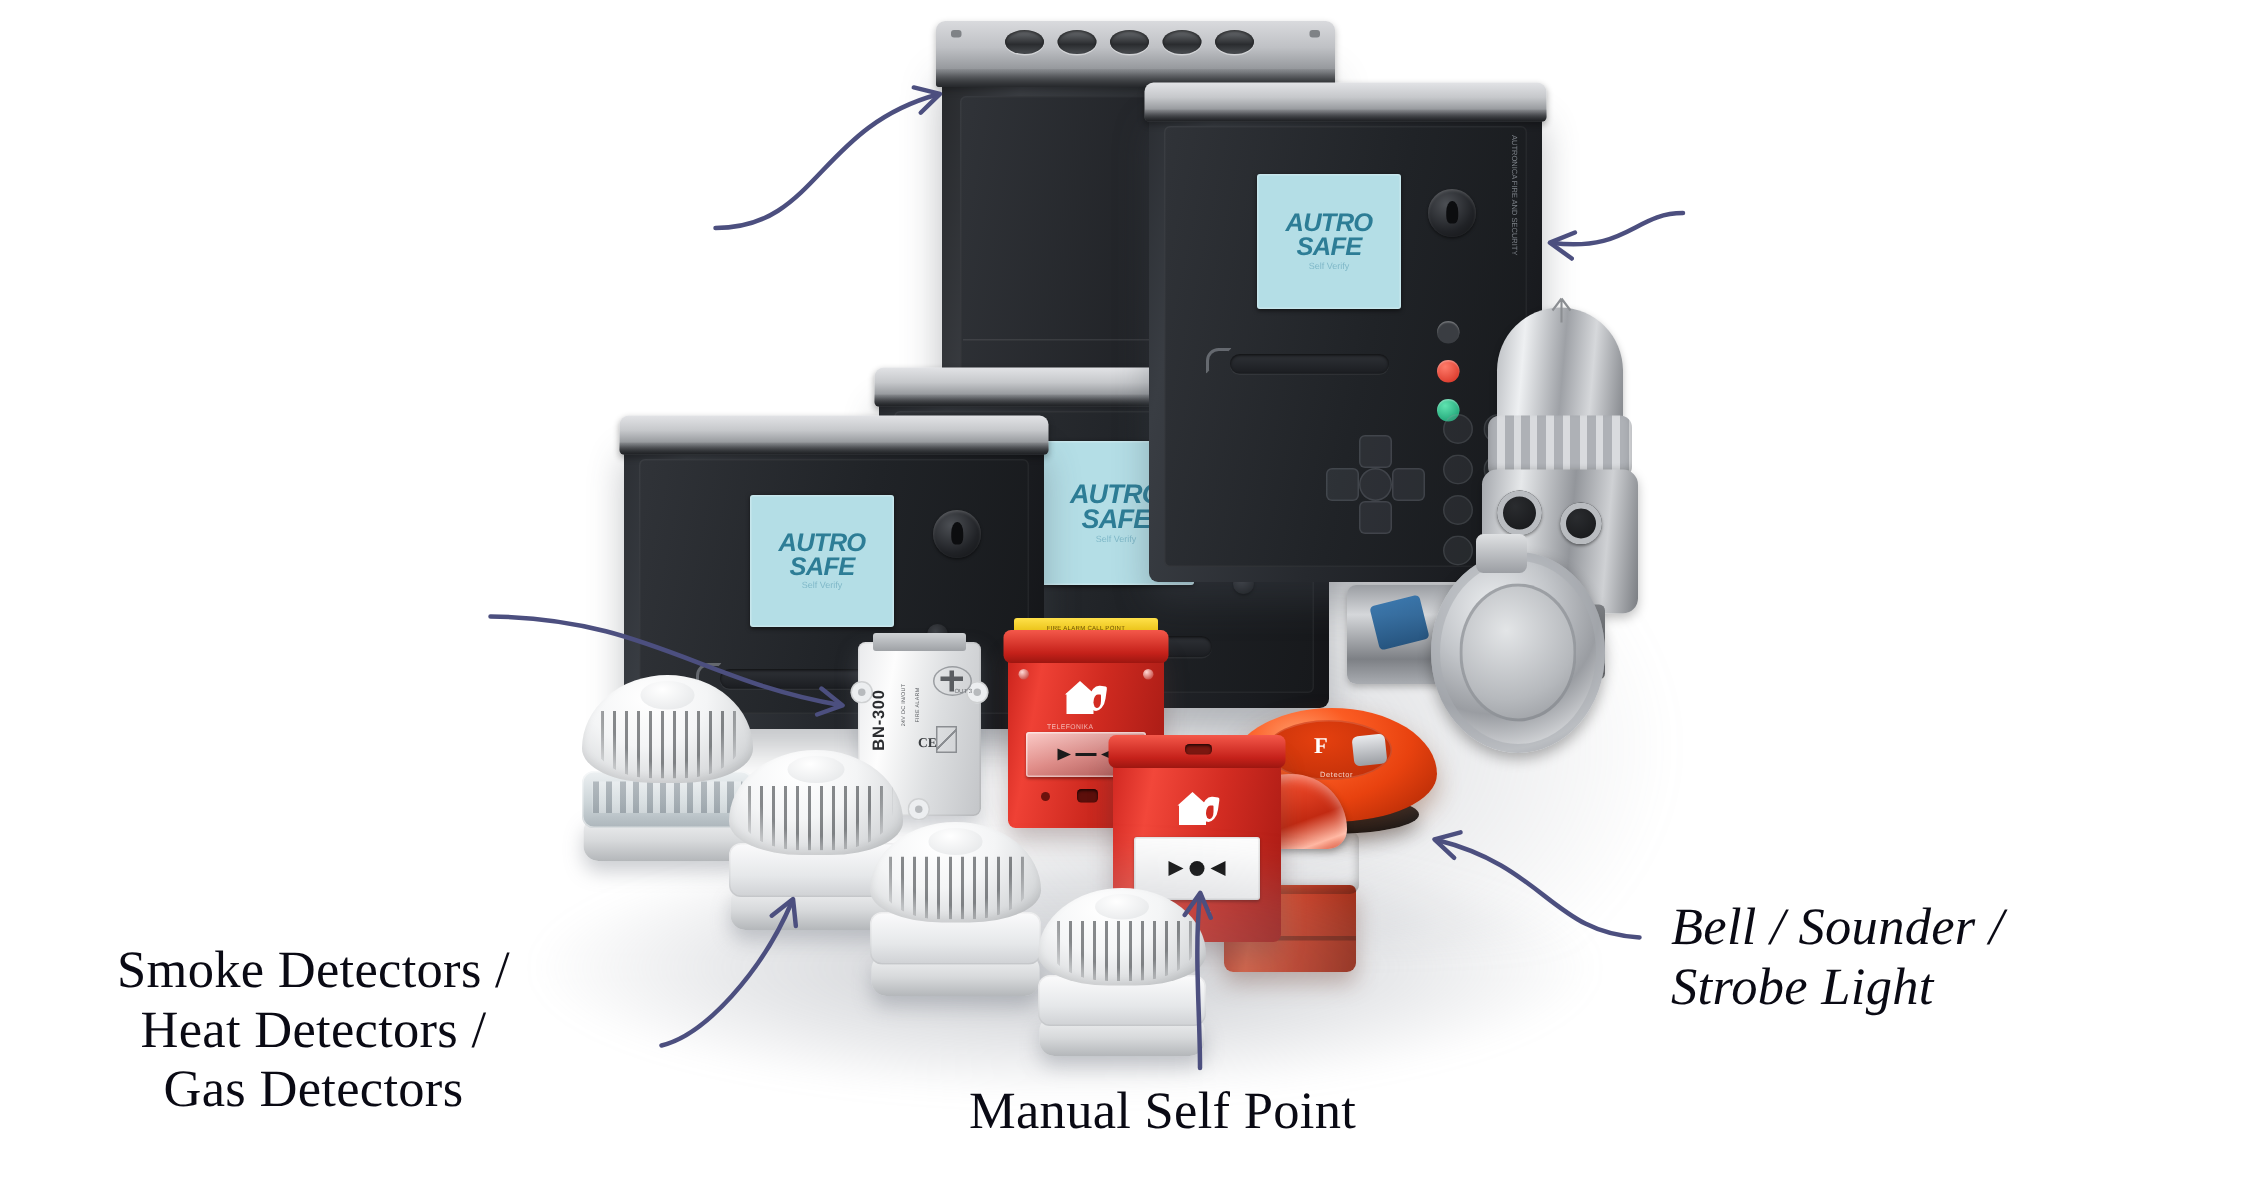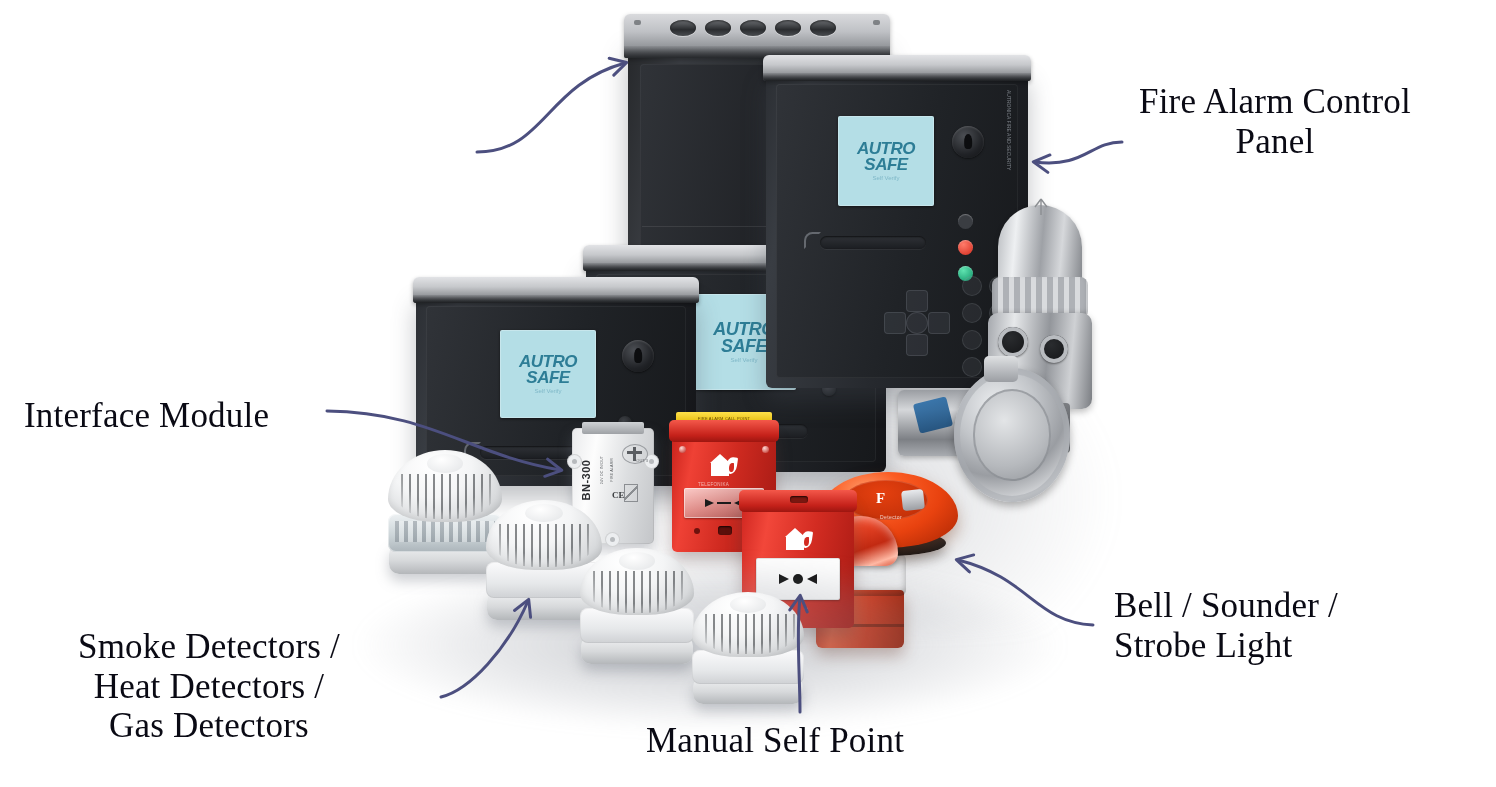--- a/index.html
+++ b/index.html
@@ -8,21 +8,21 @@
        font-family:"Liberation Serif","DejaVu Serif",serif;}
   #stage{position:absolute;inset:0;background:#ffffff;}
 
   .label{position:absolute;color:#0a0a14;font-size:35px;line-height:1.13;
          letter-spacing:.2px;white-space:pre-line;font-family:"Liberation Serif","DejaVu Serif",serif;}
   .lbl-asp{left:104px;top:124px;}
   .lbl-facp{left:1139px;top:82px;text-align:center;}
   .lbl-im{left:24px;top:396px;}
   .lbl-shg{left:78px;top:627px;text-align:center;}
   .lbl-mcp{left:646px;top:721px;}
-  .lbl-bell{left:1114px;top:586px;}
+  .lbl-bell{left:1114px;top:598px;font-style:italic;}
 
   svg.arrows{position:absolute;left:0;top:0;width:1496px;height:787px;pointer-events:none;}
 
   
   .photo{position:absolute;left:0;top:0;width:1496px;height:787px;}
   .obj{position:absolute;}
 
   
   .floorshadow{position:absolute;left:360px;top:560px;width:700px;height:170px;
     background:radial-gradient(ellipse at 50% 50%, rgba(120,125,135,.40) 0%, rgba(140,145,155,.20) 45%, rgba(255,255,255,0) 72%);
@@ -492,23 +492,20 @@
     <g fill="none" stroke="#4c4f7f" stroke-width="3" stroke-linecap="round" marker-end="url(#ah)">
       <path d="M477,152 C545,152 545,85 625,63"></path>
       <path d="M1122,142 C1090,142 1085,168 1035,162"></path>
       <path d="M327,411 C430,412 470,455 560,470"></path>
       <path d="M441,697 C470,690 508,648 528,601"></path>
       <path d="M800,712 C800,675 796,634 800,597"></path>
       <path d="M1093,625 C1035,622 1030,578 958,560"></path>
     </g>
   </svg>
 
-  <div class="label lbl-facp">Fire Alarm Control
-Panel</div>
-  <div class="label lbl-im">Interface Module</div>
   <div class="label lbl-shg">Smoke Detectors /
 Heat Detectors /
 Gas Detectors</div>
   <div class="label lbl-mcp">Manual Self Point</div>
   <div class="label lbl-bell">Bell / Sounder /
 Strobe Light</div>
 
 </div>
 
 </body></html>

